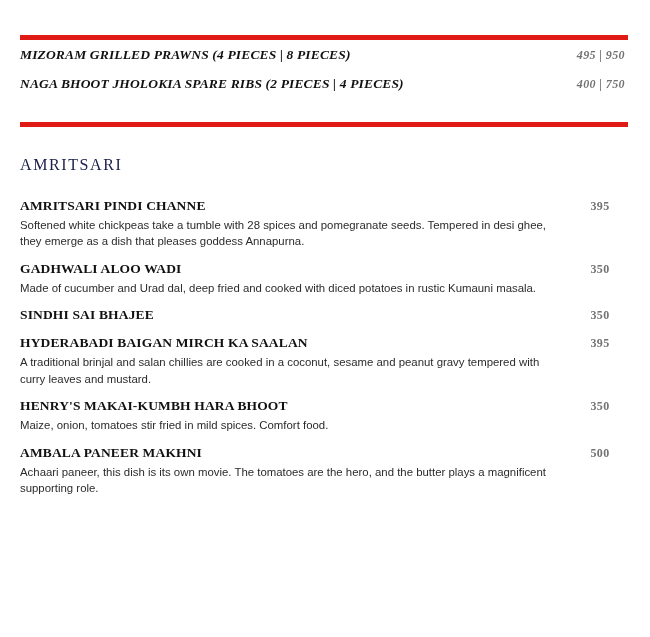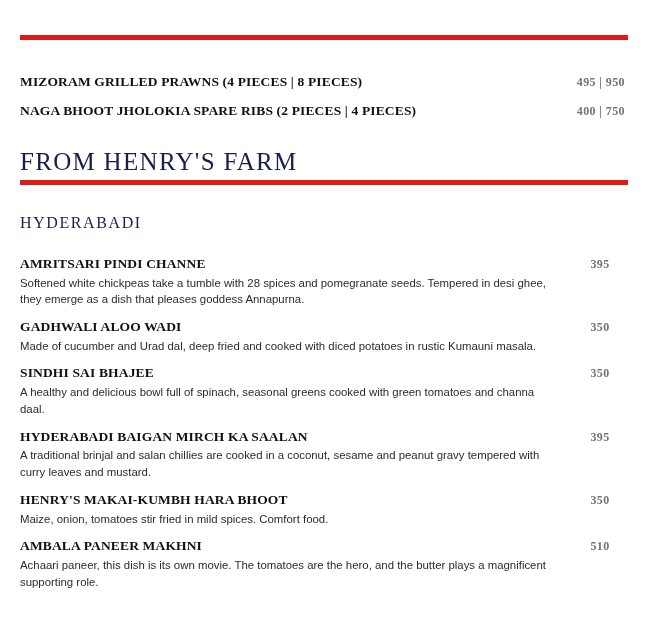--- a/index.html
+++ b/index.html
@@ -125,77 +125,75 @@
   .item-gap { margin-top: 12px; }
 </style>
 </head>
 <body>
 
 <div class="page">
   <div class="content">
 
     <div class="rule-red rule-top"></div>
 
-    <div style="margin-top:34px;">
+    <div style="margin-top:7px;font-style:italic;">
 
       <div class="item dual">
         <div class="item-title">MIZORAM GRILLED PRAWNS (4 PIECES | 8 PIECES)</div>
         <div class="item-price">495 | 950</div>
       </div>
 
       <div class="item dual item-gap">
         <div class="item-title">NAGA BHOOT JHOLOKIA SPARE RIBS (2 PIECES | 4 PIECES)</div>
         <div class="item-price">400 | 750</div>
       </div>
 
     </div>
 
     <div class="section-block">
-      <div class="section-heading">FROM HENRY'S FARM</div>
       <div class="rule-red rule-section"></div>
     </div>
 
     <div class="subsection-block">
-      <div class="subsection-heading">HYDERABADI</div>
+      <div class="subsection-heading">AMRITSARI</div>
     </div>
 
     <div class="group-first">
 
       <div class="item single">
         <div class="item-title">AMRITSARI PINDI CHANNE</div>
         <div class="item-desc">Softened white chickpeas take a tumble with 28 spices and pomegranate seeds. Tempered in desi ghee, they emerge as a dish that pleases goddess Annapurna.</div>
         <div class="item-price">395</div>
       </div>
 
       <div class="item single">
         <div class="item-title">GADHWALI ALOO WADI</div>
         <div class="item-desc">Made of cucumber and Urad dal, deep fried and cooked with diced potatoes in rustic Kumauni masala.</div>
         <div class="item-price">350</div>
       </div>
 
       <div class="item single">
         <div class="item-title">SINDHI SAI BHAJEE</div>
-        <div class="item-desc">A healthy and delicious bowl full of spinach, seasonal greens cooked with green tomatoes and channa daal.</div>
         <div class="item-price">350</div>
       </div>
 
       <div class="item single">
         <div class="item-title">HYDERABADI BAIGAN MIRCH KA SAALAN</div>
         <div class="item-desc">A traditional brinjal and salan chillies are cooked in a coconut, sesame and peanut gravy tempered with curry leaves and mustard.</div>
         <div class="item-price">395</div>
       </div>
 
       <div class="item single">
         <div class="item-title">HENRY'S MAKAI-KUMBH HARA BHOOT</div>
         <div class="item-desc">Maize, onion, tomatoes stir fried in mild spices. Comfort food.</div>
         <div class="item-price">350</div>
       </div>
 
       <div class="item single">
         <div class="item-title">AMBALA PANEER MAKHNI</div>
         <div class="item-desc">Achaari paneer, this dish is its own movie. The tomatoes are the hero, and the butter plays a magnificent supporting role.</div>
-        <div class="item-price">510</div>
+        <div class="item-price">500</div>
       </div>
 
     </div>
 
   </div>
 </div>
 
 </body></html>

